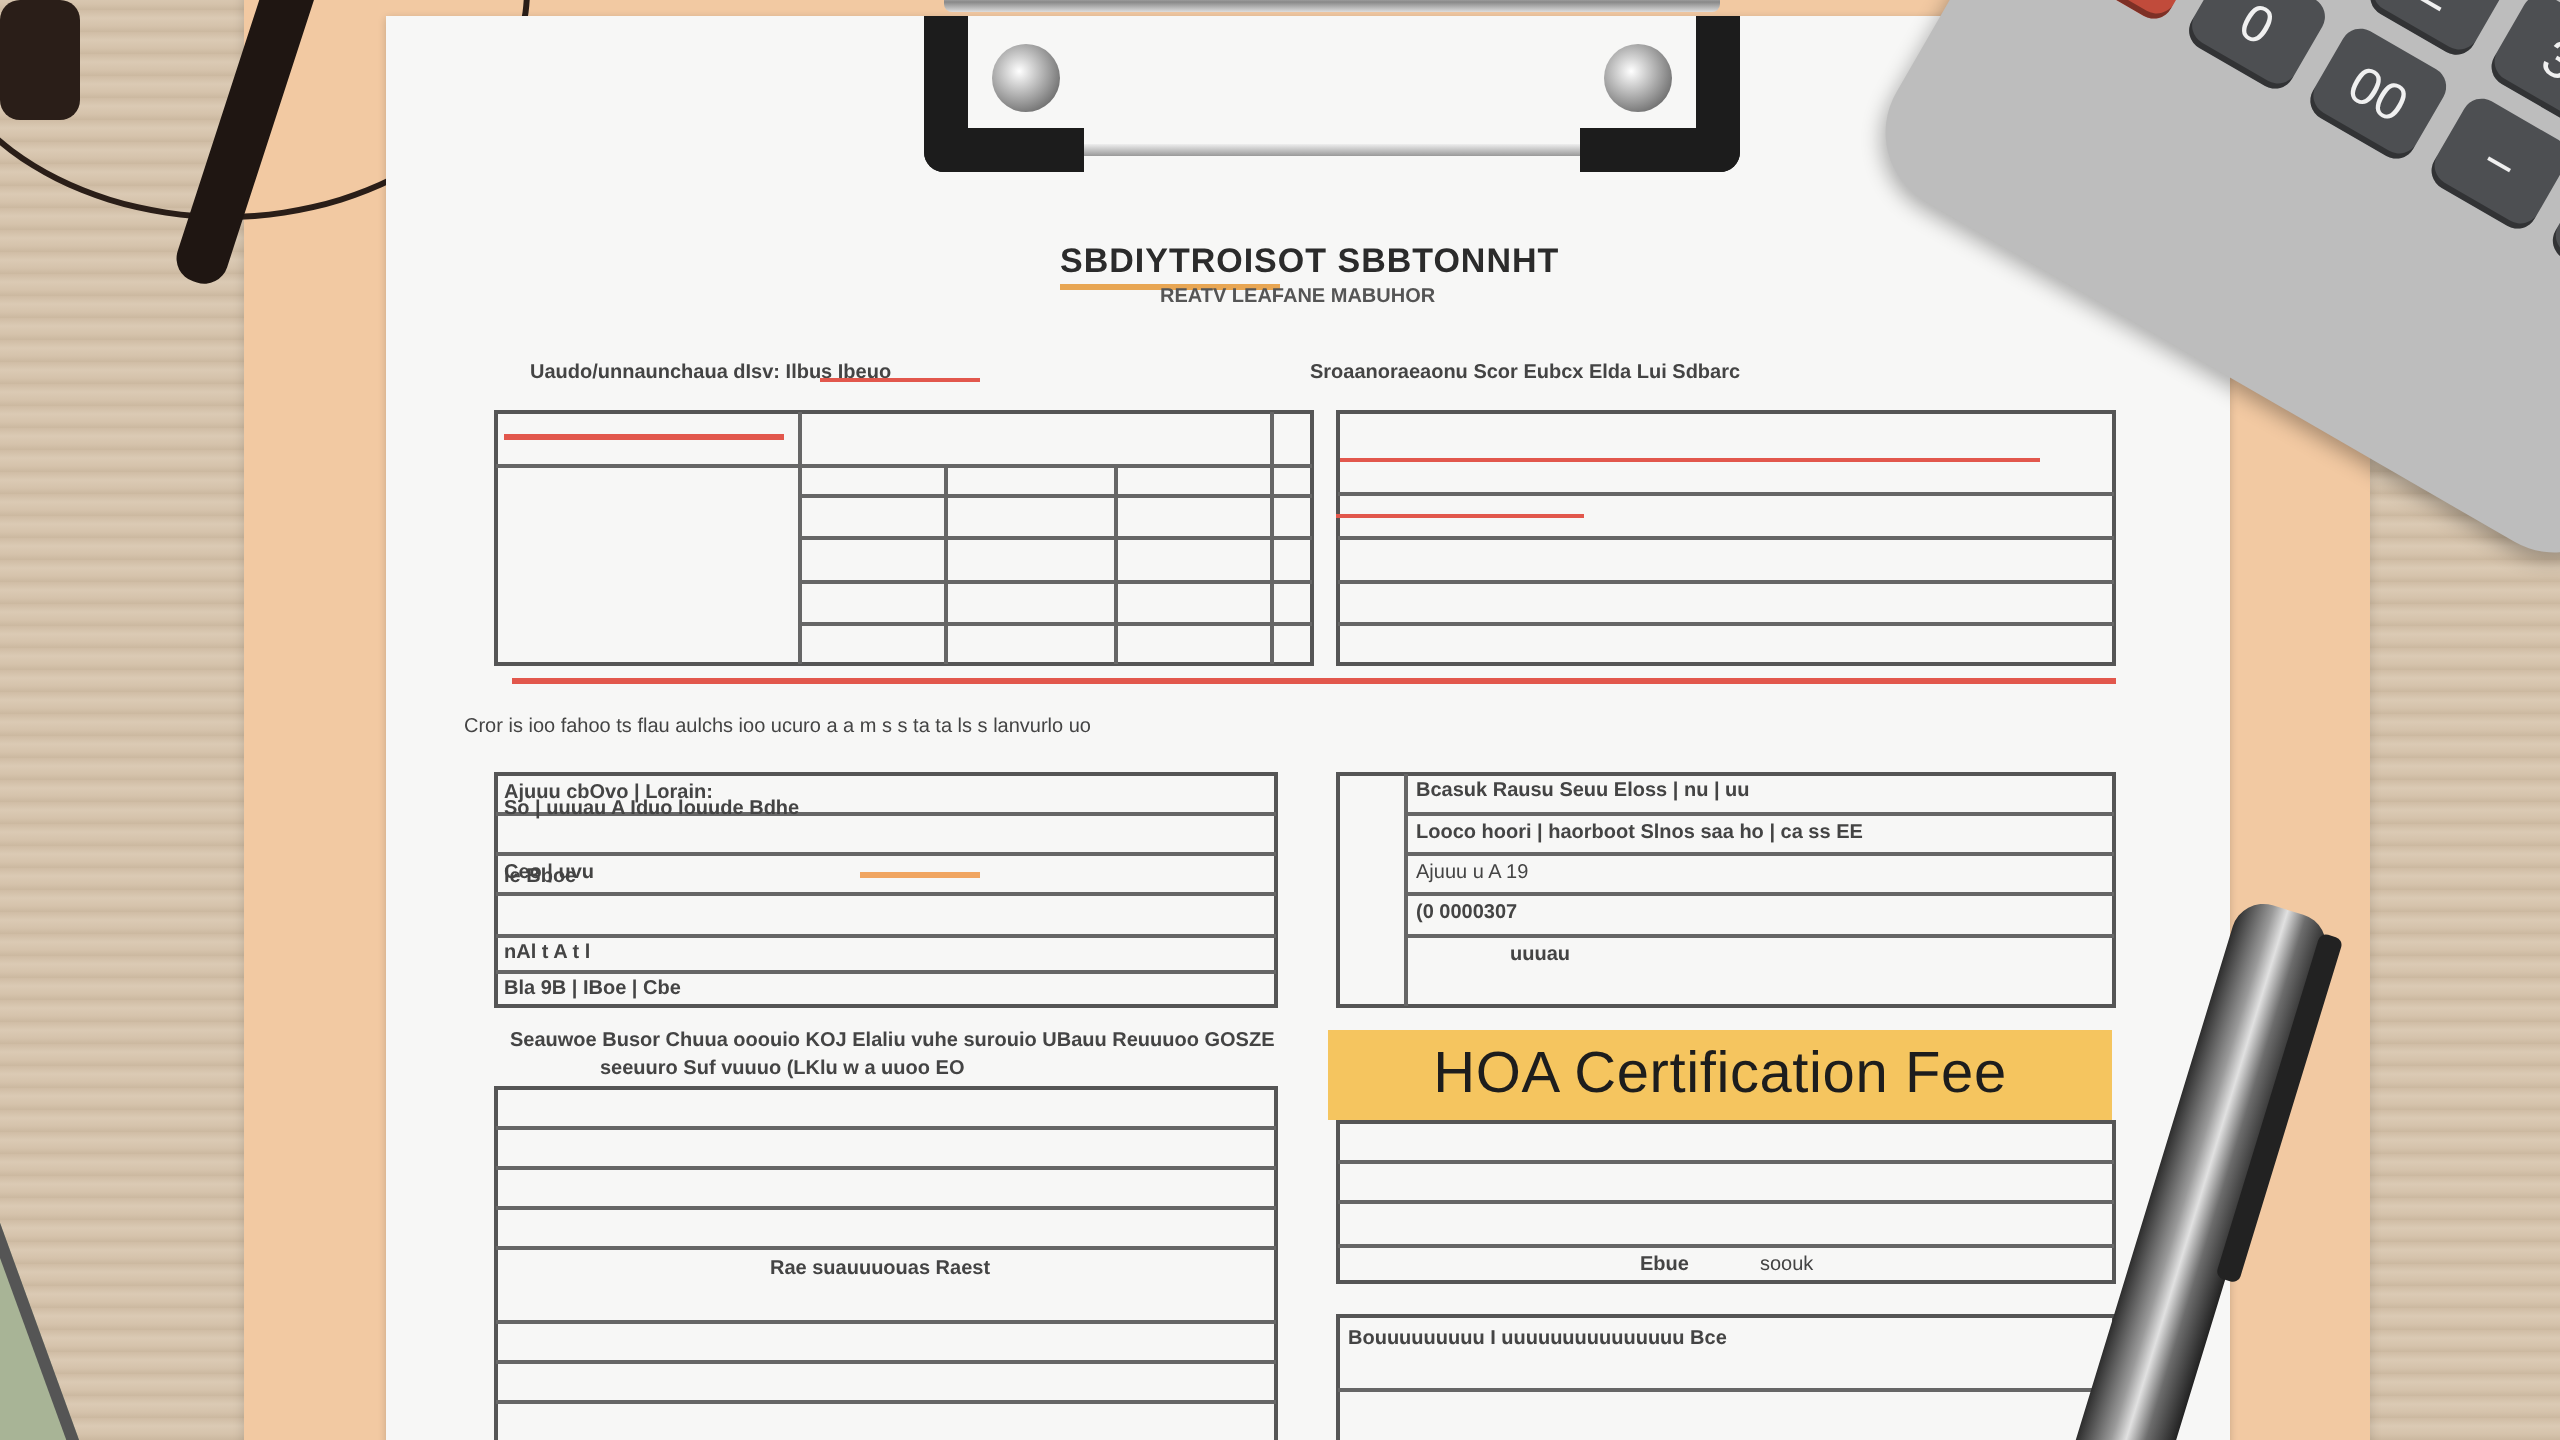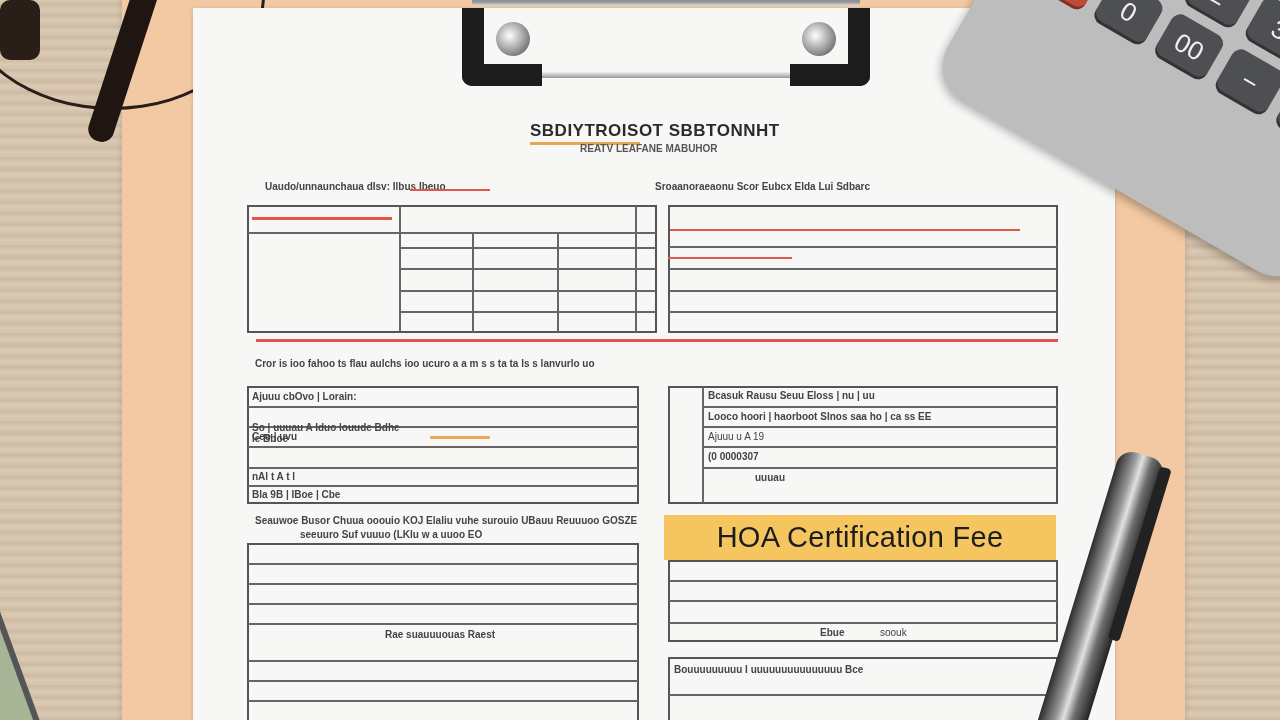--- a/index.html
+++ b/index.html
@@ -126,31 +126,31 @@
 <div class="garble" style="left:655px;top:181px">Sroaanoraeaonu Scor Eubcx Elda Lui Sdbarc</div>
 <div class="tbl" style="left:668px;top:205px;width:390px;height:128px"></div>
 <div class="redline" style="left:670px;top:229px;width:350px"></div>
 <div class="redline" style="left:668px;top:257px;width:124px"></div>
 <div class="hline" style="left:669px;top:246px;width:388px"></div>
 <div class="hline" style="left:669px;top:268px;width:388px"></div>
 <div class="hline" style="left:669px;top:290px;width:388px"></div>
 <div class="hline" style="left:669px;top:311px;width:388px"></div>
 
 <div class="redline" style="left:256px;top:339px;width:802px;height:3px"></div>
-<div class="garble" style="left:255px;top:358px;font-weight:bold">Cror is ioo fahoo ts flau aulchs ioo ucuro a a m s s ta ta ls s lanvurlo uo</div>
+<div class="garble" style="left:232px;top:358px;font-weight:normal">Cror is ioo fahoo ts flau aulchs ioo ucuro a a m s s ta ta ls s lanvurlo uo</div>
 
 <div class="tbl" style="left:247px;top:386px;width:392px;height:118px"></div>
 <div class="hline" style="left:248px;top:406px;width:390px"></div>
 <div class="hline" style="left:248px;top:426px;width:390px"></div>
 <div class="hline" style="left:248px;top:446px;width:390px"></div>
 <div class="hline" style="left:248px;top:467px;width:390px"></div>
 <div class="hline" style="left:248px;top:485px;width:390px"></div>
 <div class="orangeline" style="left:430px;top:436px;width:60px"></div>
 <div class="garble" style="left:252px;top:391px">Ajuuu  cbOvo | Lorain:</div>
-<div class="garble" style="left:252px;top:422px">So | uuuau A  Iduo   louude Bdhe</div>
+<div class="garble" style="left:252px;top:399px">So | uuuau A  Iduo   louude Bdhe</div>
 <div class="garble" style="left:252px;top:431px">Ceo | uvu</div>
 <div class="garble" style="left:252px;top:433px">Ie Bboe</div>
 <div class="garble" style="left:252px;top:471px">nAl t    A t   l</div>
 <div class="garble" style="left:252px;top:489px">Bla 9B  |  IBoe  |  Cbe</div>
 
 <div class="tbl" style="left:668px;top:386px;width:390px;height:118px"></div>
 <div class="vline" style="left:702px;top:387px;height:116px"></div>
 <div class="hline" style="left:703px;top:406px;width:354px"></div>
 <div class="hline" style="left:703px;top:426px;width:354px"></div>
 <div class="hline" style="left:703px;top:446px;width:354px"></div>

